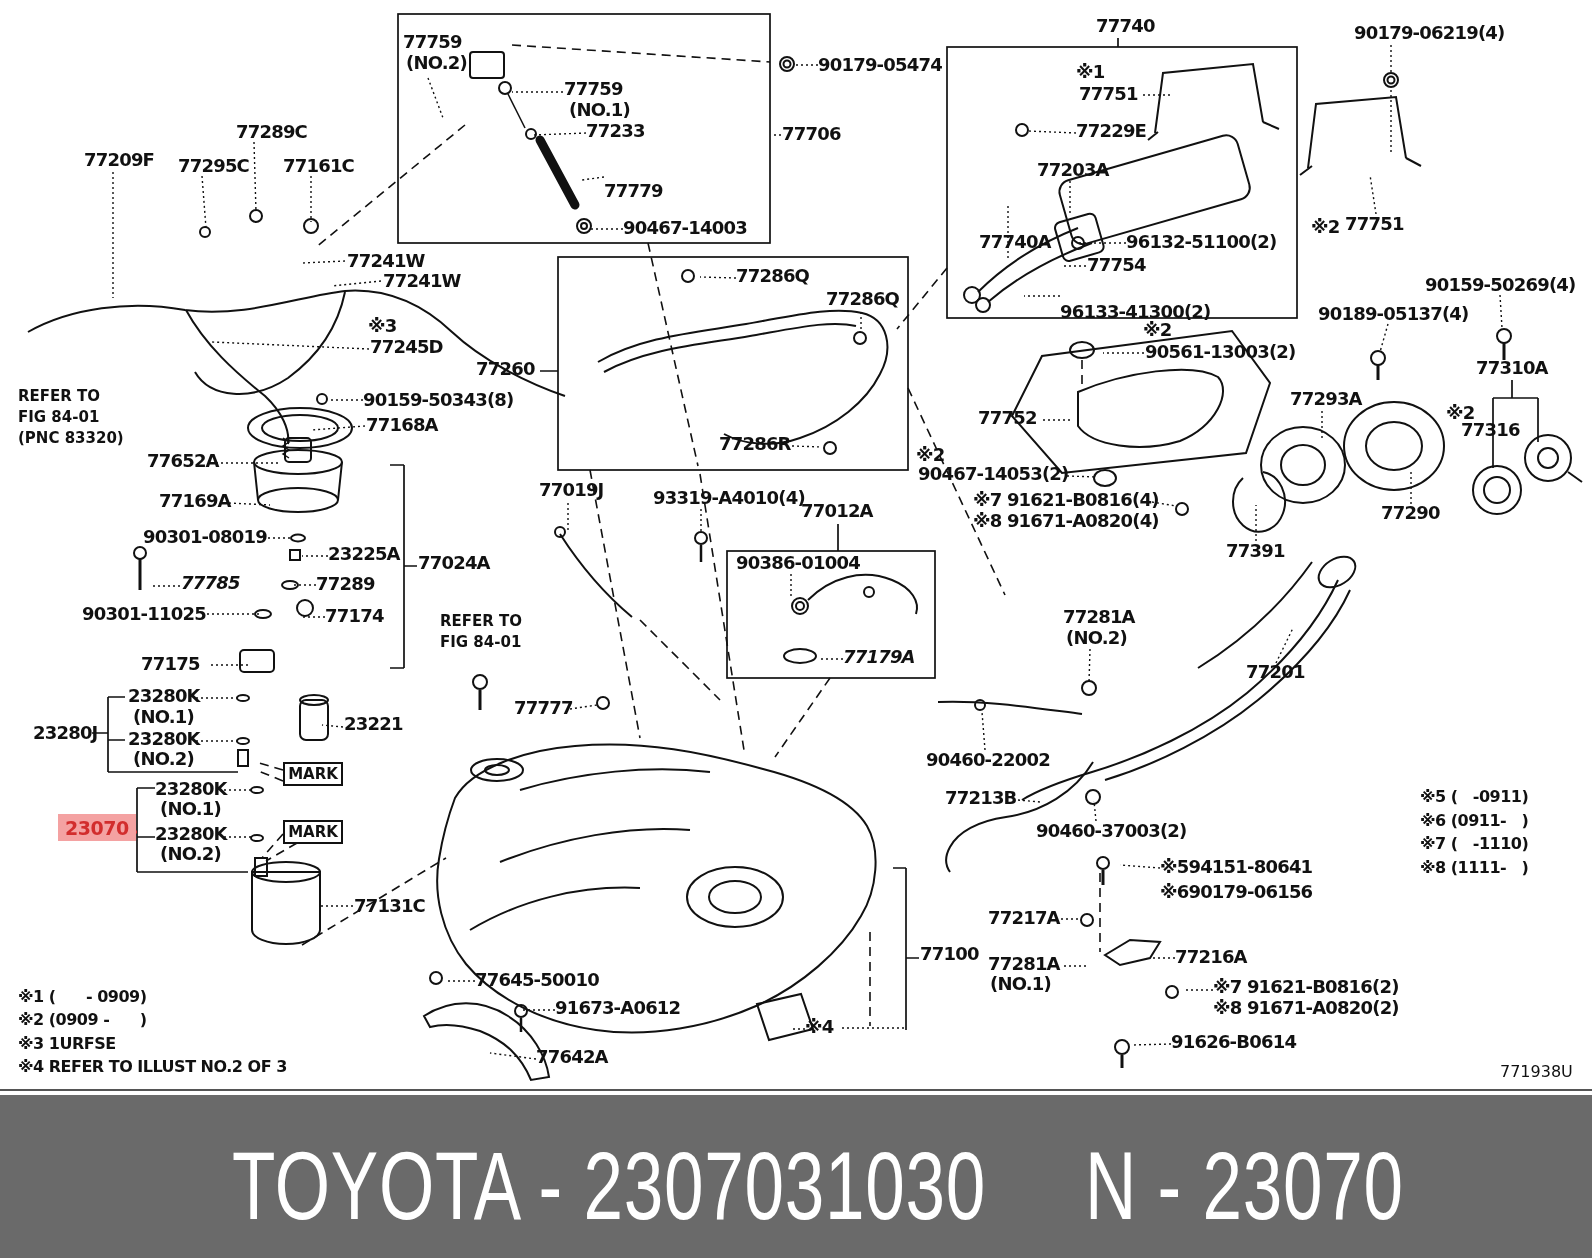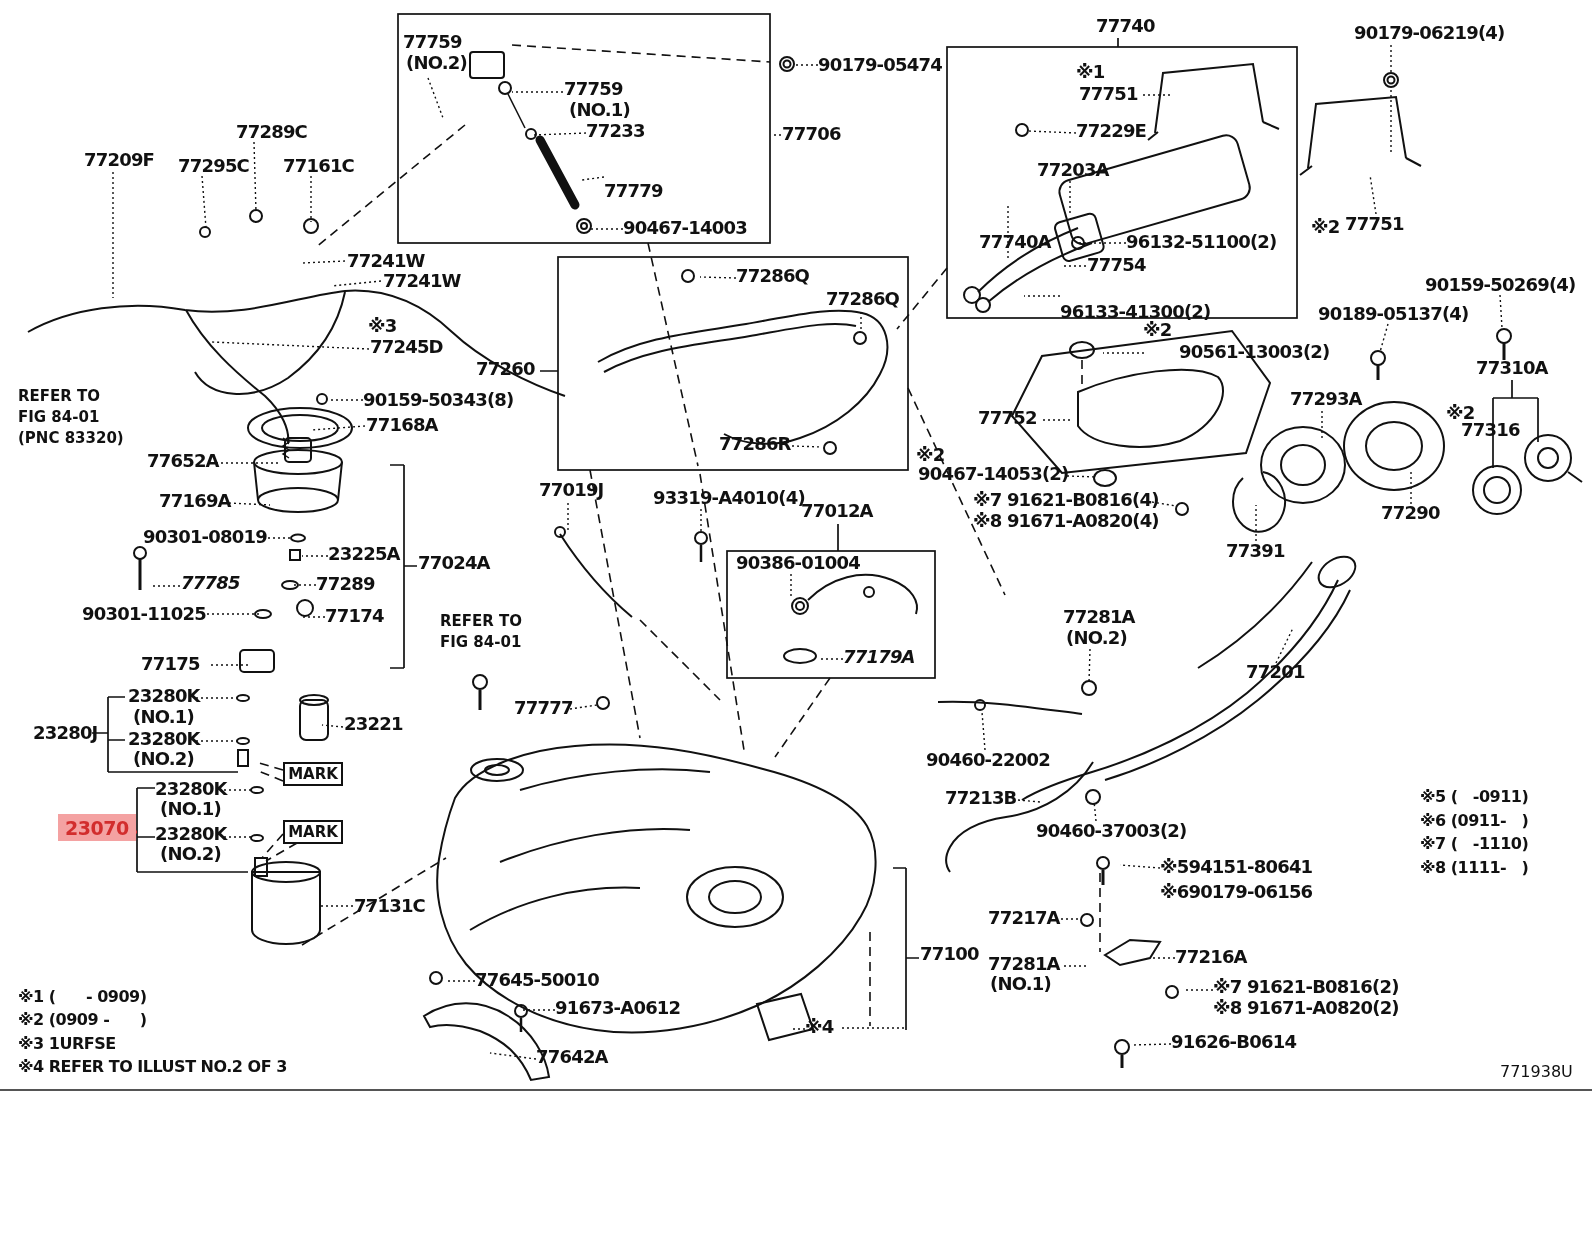--- a/index.html
+++ b/index.html
@@ -207,20 +207,24 @@
     </g>
 
     <line x1="126" y1="832" x2="137" y2="832" stroke="#d22d2d" stroke-width="3"></line>
   </svg>
 
   <div id="highlight" style="left: 58px; top: 814px; background: rgb(244, 162, 162); color: rgb(210, 45, 45);">23070</div>
 
   <div class="code" style="left: 1500px; top: 1062px;">771938U</div>
 
   <div class="topline"></div>
+  <div class="banner" style="background: rgb(106, 106, 106);">
+    <span class="btxt" id="btL" style="color: rgb(255, 255, 255);">TOYOTA - 2307031030</span>
+    <span class="btxt" id="btR" style="color: rgb(255, 255, 255);">N - 23070</span>
+  </div>
 
 <div class="lbl" style="left: 84px; top: 150px;">77209F</div>
     <div class="lbl" style="left: 178px; top: 156px;">77295C</div>
     <div class="lbl" style="left: 236px; top: 122px;">77289C</div>
     <div class="lbl" style="left: 283px; top: 156px;">77161C</div>
     <div class="lbl" style="left: 347px; top: 251px;">77241W</div>
     <div class="lbl" style="left: 383px; top: 271px;">77241W</div>
     <div class="lbl" style="left: 368px; top: 316px;">※3</div>
     <div class="lbl" style="left: 370px; top: 337px;">77245D</div>
     <div class="lbl" style="left: 363px; top: 390px;">90159-50343(8)</div>
@@ -266,21 +270,21 @@
     <div class="lbl" style="left: 1354px; top: 23px;">90179-06219(4)</div>
     <div class="lbl" style="left: 1311px; top: 217px;">※2</div>
     <div class="lbl" style="left: 1345px; top: 214px;">77751</div>
     <div class="lbl" style="left: 1425px; top: 275px;">90159-50269(4)</div>
     <div class="lbl" style="left: 1318px; top: 304px;">90189-05137(4)</div>
     <div class="lbl" style="left: 476px; top: 359px;">77260</div>
     <div class="lbl" style="left: 736px; top: 266px;">77286Q</div>
     <div class="lbl" style="left: 826px; top: 289px;">77286Q</div>
     <div class="lbl" style="left: 719px; top: 434px;">77286R</div>
     <div class="lbl" style="left: 1143px; top: 320px;">※2</div>
-    <div class="lbl" style="left: 1145px; top: 342px; margin-left: 34px;">90561-13003(2)</div>
+    <div class="lbl" style="left: 1145px; top: 342px;">90561-13003(2)</div>
     <div class="lbl" style="left: 978px; top: 408px;">77752</div>
     <div class="lbl" style="left: 916px; top: 445px;">※2</div>
     <div class="lbl" style="left: 918px; top: 464px;">90467-14053(2)</div>
     <div class="lbl" style="left: 973px; top: 490px;">※7 91621-B0816(4)</div>
     <div class="lbl" style="left: 973px; top: 511px;">※8 91671-A0820(4)</div>
     <div class="lbl" style="left: 1290px; top: 389px;">77293A</div>
     <div class="lbl" style="left: 1476px; top: 358px;">77310A</div>
     <div class="lbl" style="left: 1446px; top: 403px;">※2</div>
     <div class="lbl" style="left: 1461px; top: 420px;">77316</div>
     <div class="lbl" style="left: 1381px; top: 503px;">77290</div>

